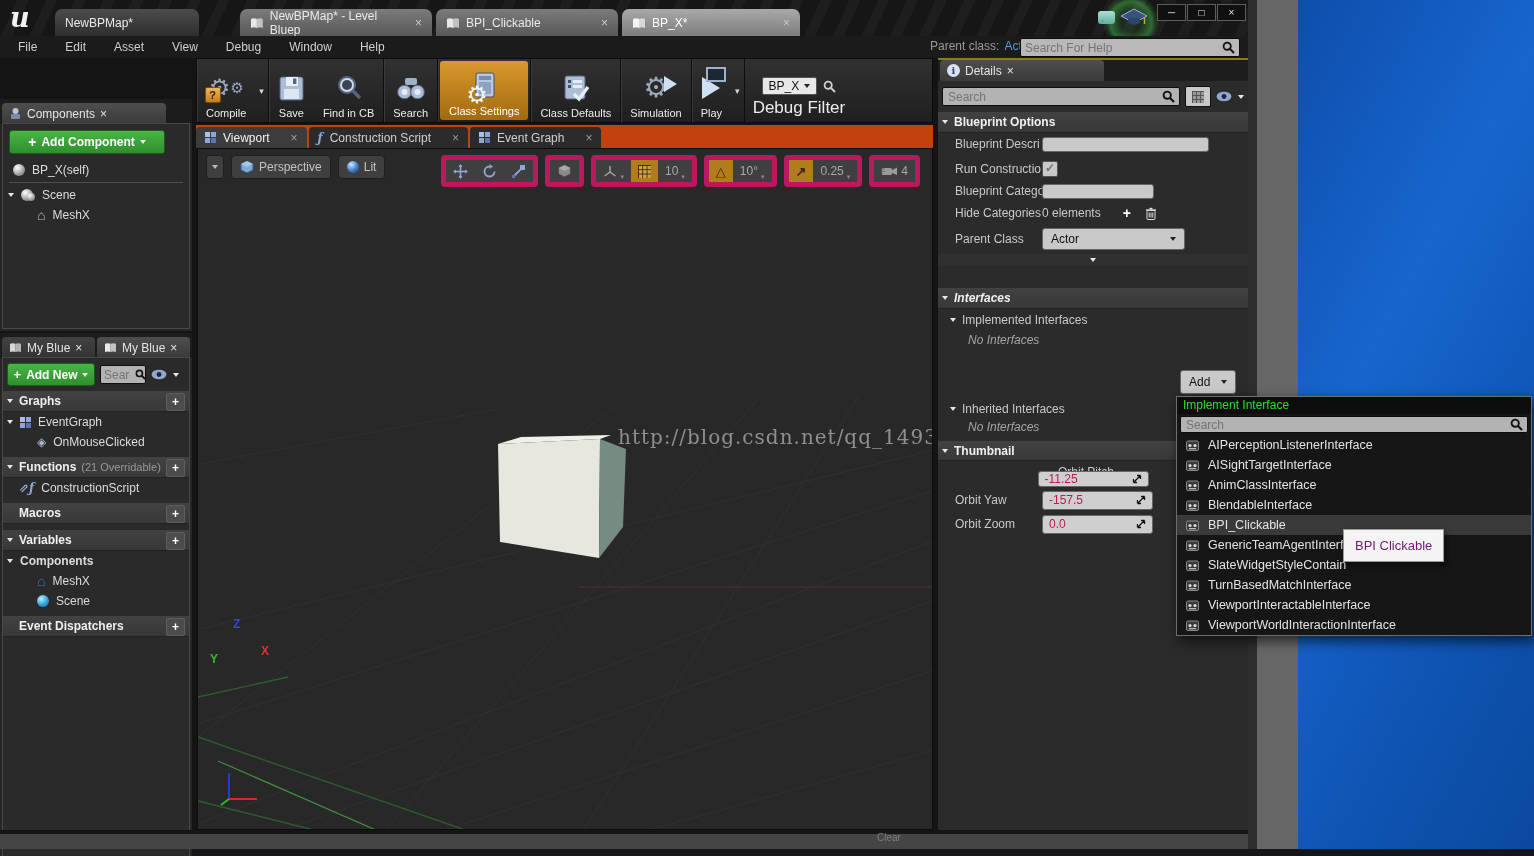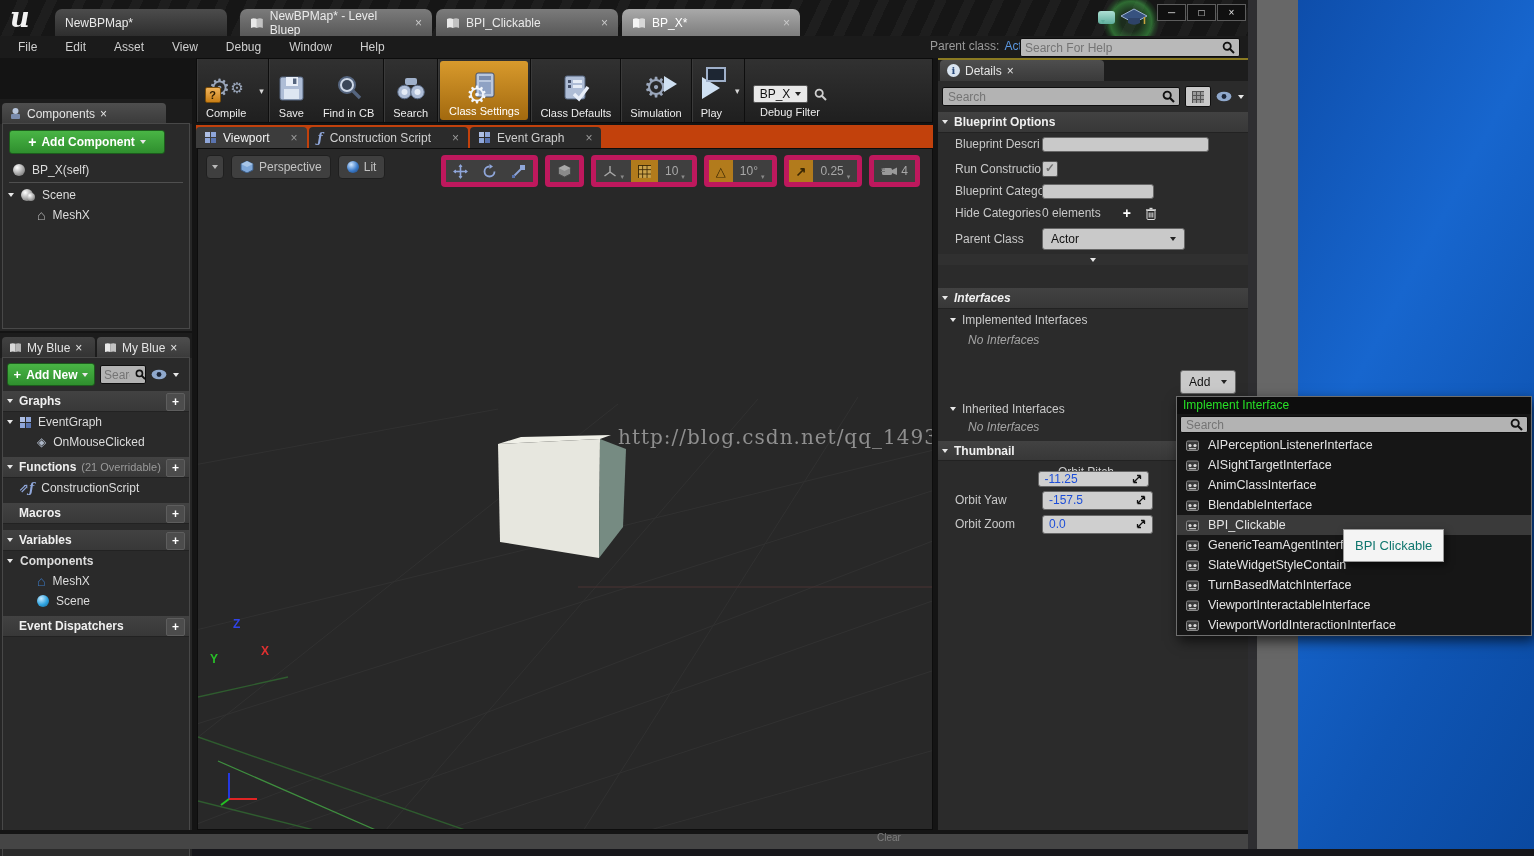--- a/index.html
+++ b/index.html
@@ -18,21 +18,21 @@
   .ue-window{position:absolute;left:0;top:0;width:1248px;height:849px;background:#141414;}
 
   
   .titlebar{position:absolute;left:0;top:0;width:1248px;height:36px;
     background:repeating-linear-gradient(115deg,#161616 0 16px,#1e1e1e 16px 26px);}
   .ue-logo{position:absolute;left:10px;top:2px;width:34px;height:32px;color:#f2f2f2;
     font-family:"DejaVu Serif",serif;font-size:27px;font-style:italic;font-weight:bold;}
   .doc-tab{position:absolute;top:9px;height:27px;border-radius:7px 7px 0 0;display:flex;
     align-items:center;gap:6px;padding:0 10px;box-sizing:border-box;color:#eaeaea;cursor:default;}
   .doc-tab .tab-close{margin-left:auto;color:#c9c9c9;font-size:12px;}
-  .tab-level1{left:55px;width:172px;background:linear-gradient(#4c4c4c,#2e2e2e);}
+  .tab-level1{left:55px;width:144px;background:linear-gradient(#4c4c4c,#2e2e2e);}
   .tab-mid{background:linear-gradient(#7b7b7b,#585858);}
   .tab-active{background:linear-gradient(#a9a9a9,#7d7d7d);color:#fff;}
   .win-btn{position:absolute;top:4px;height:17px;width:29px;background:#101010;
     border:1px solid #5d5d5d;color:#e8e8e8;display:flex;align-items:center;justify-content:center;
     font-size:10px;box-sizing:border-box;}
   .glow-ring{position:absolute;left:1103px;top:-6px;width:56px;height:56px;border-radius:50%;
     background:radial-gradient(circle,rgba(70,210,80,.12) 25%,rgba(80,225,90,.42) 52%,rgba(60,190,70,.18) 62%,transparent 72%);}
   .bubble-icon{position:absolute;left:1098px;top:11px;width:17px;height:13px;border-radius:3px;
     background:linear-gradient(#aee0d4,#5fae9c);}
   .bubble-icon:after{content:"";position:absolute;left:3px;bottom:-4px;border:4px solid transparent;
@@ -151,37 +151,37 @@
     linear-gradient(90deg,#555 1px,transparent 1px) 0 0/4px 4px,#9a9a9a;}
   .dt-row{display:flex;align-items:center;height:22px;color:#c9c9c9;}
   .dt-label{width:104px;padding-left:17px;box-sizing:border-box;white-space:nowrap;overflow:hidden;}
   .checkbox{width:14px;height:14px;background:#c9c9c9;border:1px solid #555;border-radius:2px;
     color:#707070;font-weight:bold;font-size:12px;line-height:13px;text-align:center;}
   .field{background:#c9c9c9;border:1px solid #666;border-radius:3px;height:13px;}
   .combo{background:#c9c9c9;border:1px solid #666;border-radius:3px;height:20px;display:flex;
     align-items:center;color:#111;padding:0 8px;justify-content:space-between;}
   .combo .tri-down{border-top-color:#222;}
   .num-field{background:#cfcfcf;border:1px solid #666;border-radius:3px;height:19px;width:111px;
-    display:flex;align-items:center;color:#1d4ed8;padding:0 6px;justify-content:space-between;box-sizing:border-box;}
+    display:flex;align-items:center;color:#be185d;padding:0 6px;justify-content:space-between;box-sizing:border-box;}
   .it{font-style:italic;color:#a5a5a5;}
   .expander-bar{height:11px;display:flex;align-items:center;justify-content:center;background:#303030;}
 
   
   .iface-dd{position:absolute;left:1176px;top:396px;width:354px;background:#161616;
     border:1px solid #6e6e6e;box-shadow:3px 5px 12px rgba(0,0,0,.65);z-index:40;}
   .iface-dd .dd-header{height:16px;background:#0d0d0d;color:#27e027;padding:1px 6px 0;font-size:12px;}
   .dd-search{margin:2px 3px;height:15px;background:#b3b3b3;border:1px solid #0c0c0c;border-radius:2px;
     display:flex;align-items:center;}
   .dd-search input{flex:1;background:transparent;border:0;outline:none;color:#4f4f4f;font-size:12px;
     padding:0 5px;font-family:"Liberation Sans",sans-serif;}
   .dd-item{height:20px;display:flex;align-items:center;gap:9px;padding-left:9px;color:#e4e4e4;font-size:12.5px;}
   .dd-item.selected{background:#3a3a3a;}
 
   .tooltip{position:absolute;left:1343px;top:529px;background:#f4f4f4;border:1px solid #9a9a9a;
-    box-shadow:2px 3px 7px rgba(0,0,0,.55);color:#0f766e;font-size:13px;padding:8px 11px;z-index:60;}
+    box-shadow:2px 3px 7px rgba(0,0,0,.55);color:#701a75;font-size:13px;padding:8px 11px;z-index:60;}
 
   
   .statusbar{position:absolute;left:0;top:830px;width:1248px;height:19px;background:#454545;
     border-top:4px solid #151515;box-sizing:border-box;}
   .clear-txt{position:absolute;left:877px;top:-2px;color:#7e7e7e;font-size:10px;}
 </style>
 </head>
 <body>
 
 <div class="screen">
@@ -366,21 +366,21 @@
         <div style="display:flex;align-items:center;gap:6px;">
           <div class="debug-box">
             <span>BP_X</span>
             <span class="tri-down small" style="border-top-color:#222;"></span>
           </div>
           <svg width="13" height="13" viewBox="0 0 13 13">
               <circle cx="5.2" cy="5.2" r="3.6" fill="none" stroke="#cfcfcf" stroke-width="1.8"></circle>
               <line x1="8" y1="8" x2="12" y2="12" stroke="#cfcfcf" stroke-width="2"></line>
             </svg>
         </div>
-        <span style="font-size:11px;color:#ececec;">Debug Filter</span>
+        <span style="font-size:17px;color:#ececec;">Debug Filter</span>
       </div>
     </div>
 
     <div class="panel" style="left:0;top:58px;width:192px;height:232px;">
       <div class="panel-tabbar">
         <div class="panel-tab" style="width:150px;">
           <svg width="13" height="13" viewBox="0 0 13 13">
               <circle cx="6.5" cy="4" r="3" fill="#b9c7de"></circle>
               <rect x="2" y="7" width="9" height="5" rx="1" fill="#7a8cae"></rect>
             </svg>

